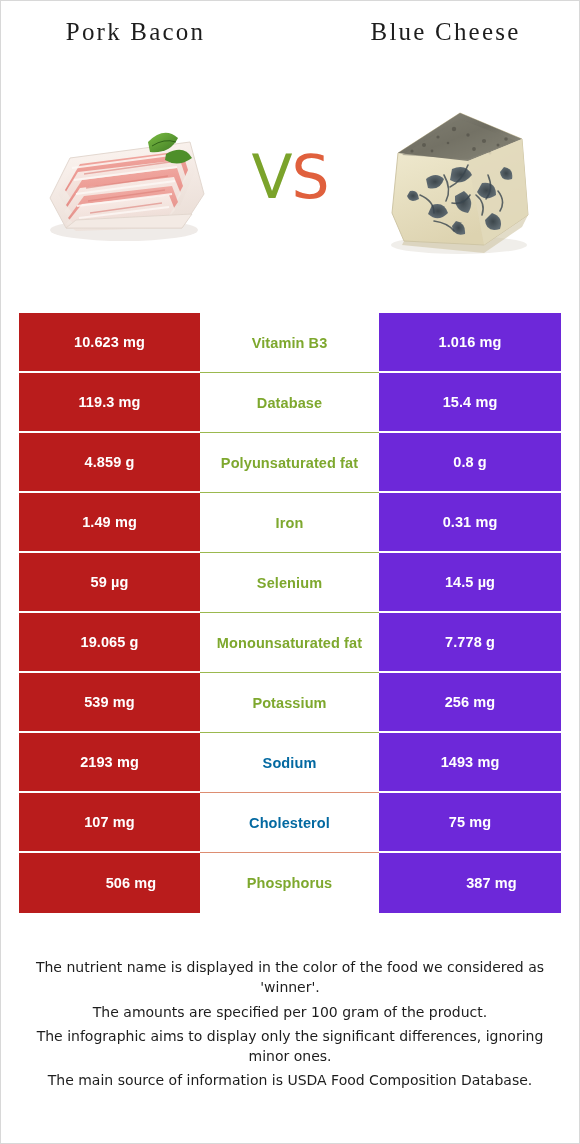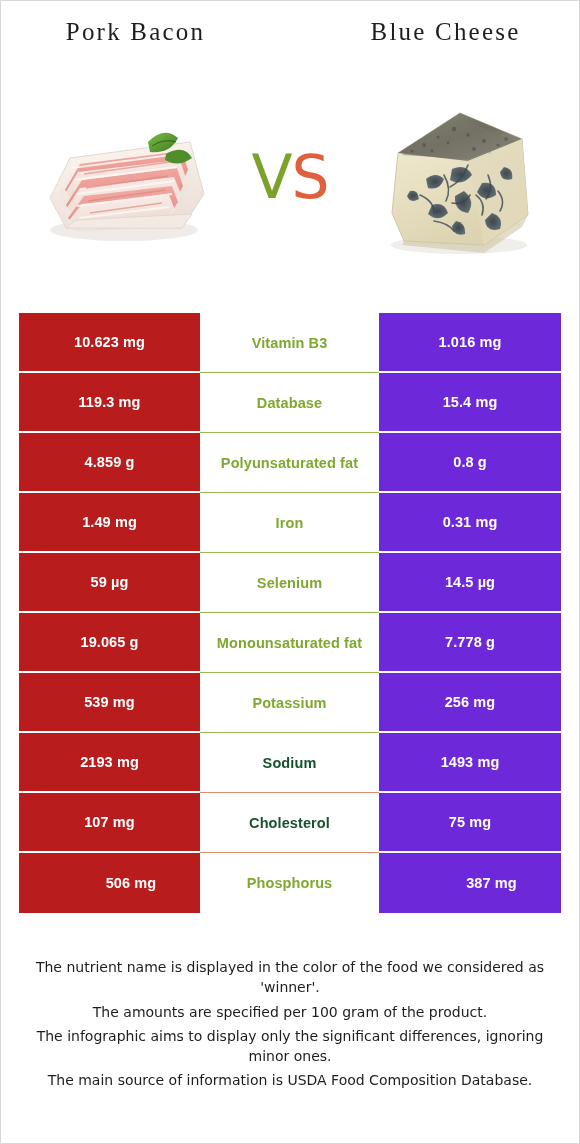--- a/index.html
+++ b/index.html
@@ -94,21 +94,21 @@
   .cell-mid {
     width: 179px;
     background: #ffffff;
     font-size: 14.5px;
     font-weight: 600;
     border-bottom: 1px solid transparent;
     text-align: center;
     padding: 0 4px;
   }
   .cell-mid.win-left  { color: #7ea82e; border-bottom-color: #9bb94f; }
-  .cell-mid.win-right { color: #14532d; border-bottom-color: #dd8e72; }
+  .cell-mid.win-right { color: #0369a1; border-bottom-color: #dd8e72; }
   .row:last-child .cell-left,
   .row:last-child .cell-right { border-bottom: none; padding-left: 43px; }
   .row:last-child .cell-mid   { border-bottom: none; }
 
   
   .footer {
     margin: 44px auto 0 auto;
     width: 530px;
     text-align: center;
     font-size: 14px;

